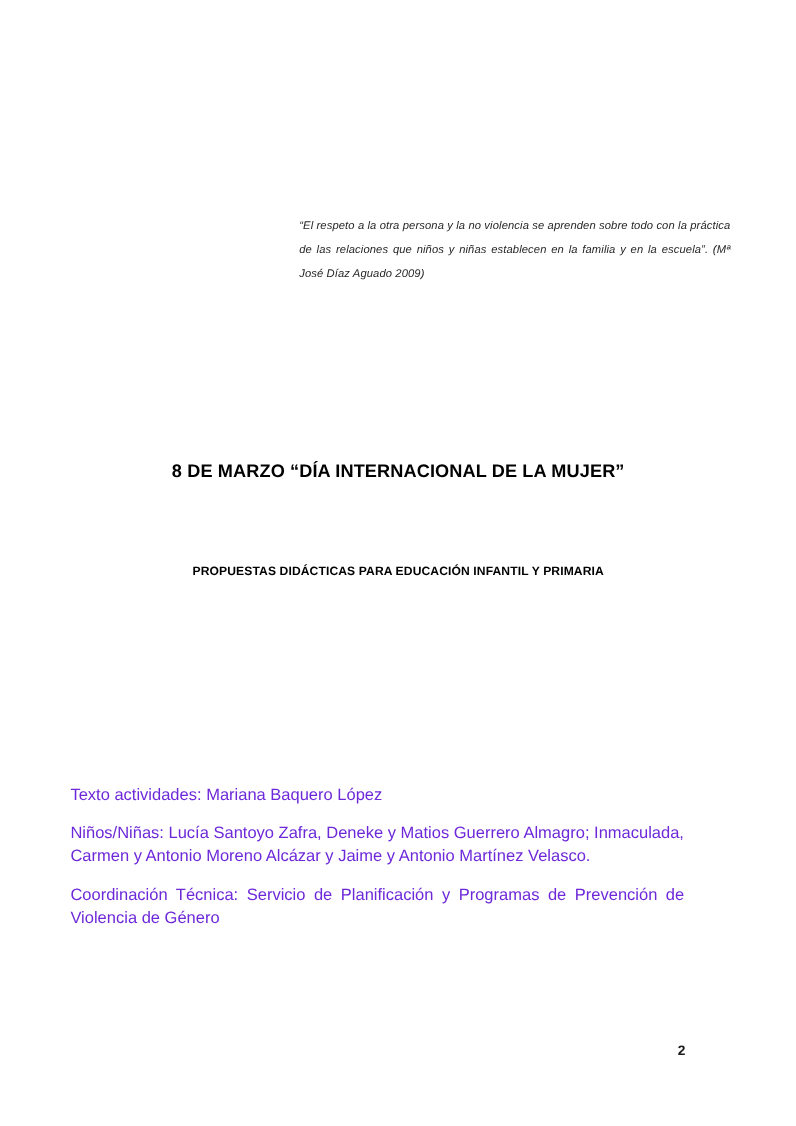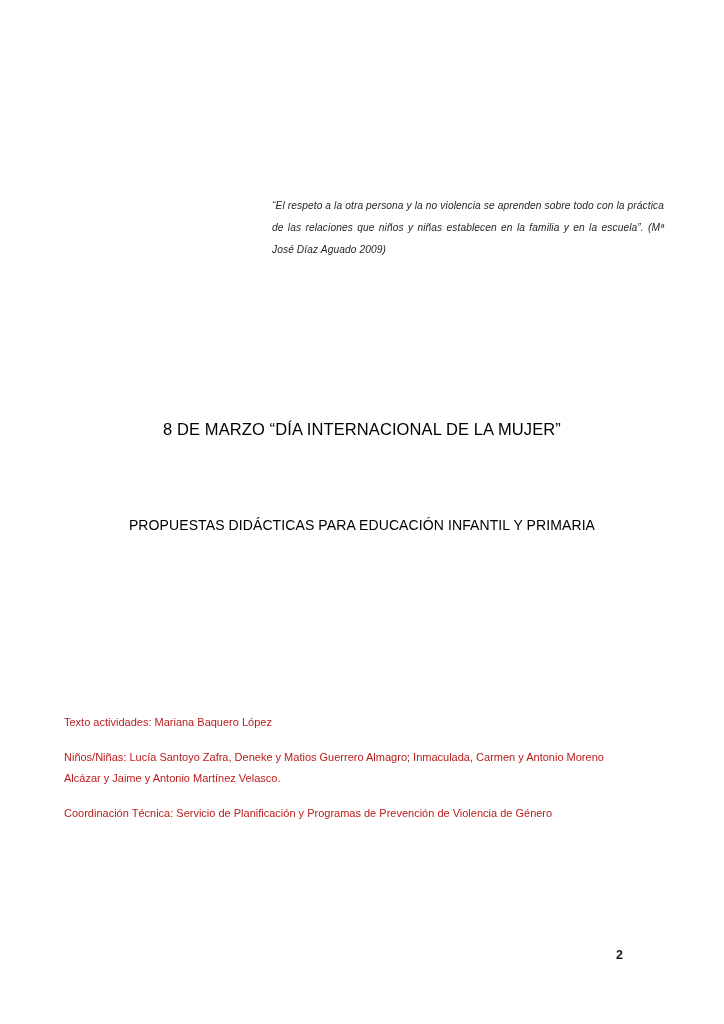--- a/index.html
+++ b/index.html
@@ -35,48 +35,48 @@
     color: #262626;
     letter-spacing: 0.1px;
   }
 
   
   .title-main {
     position: absolute;
     left: 0;
     right: 0;
     text-align: center;
-    font-weight: normal;
+    font-weight: bold;
     color: #000000;
   }
 
   .title-one {
     top: 409px;
     font-size: 16.5px;
     letter-spacing: 0.1px;
   }
 
   .title-two {
     top: 505px;
-    font-size: 14px;
+    font-size: 11px;
     letter-spacing: 0.1px;
   }
 
   
   .credits {
     position: absolute;
     left: 64px;
     top: 712px;
     width: 558px;
   }
 
   .credit-line {
-    font-size: 11px;
+    font-size: 15px;
     line-height: 21px;
-    color: #b91c1c;
+    color: #6d28d9;
     margin: 0 0 14px 0;
     text-align: justify;
     text-align-last: left;
   }
 
   .credit-line:last-child {
     margin-bottom: 0;
   }
 
   .credit-line.tight {

